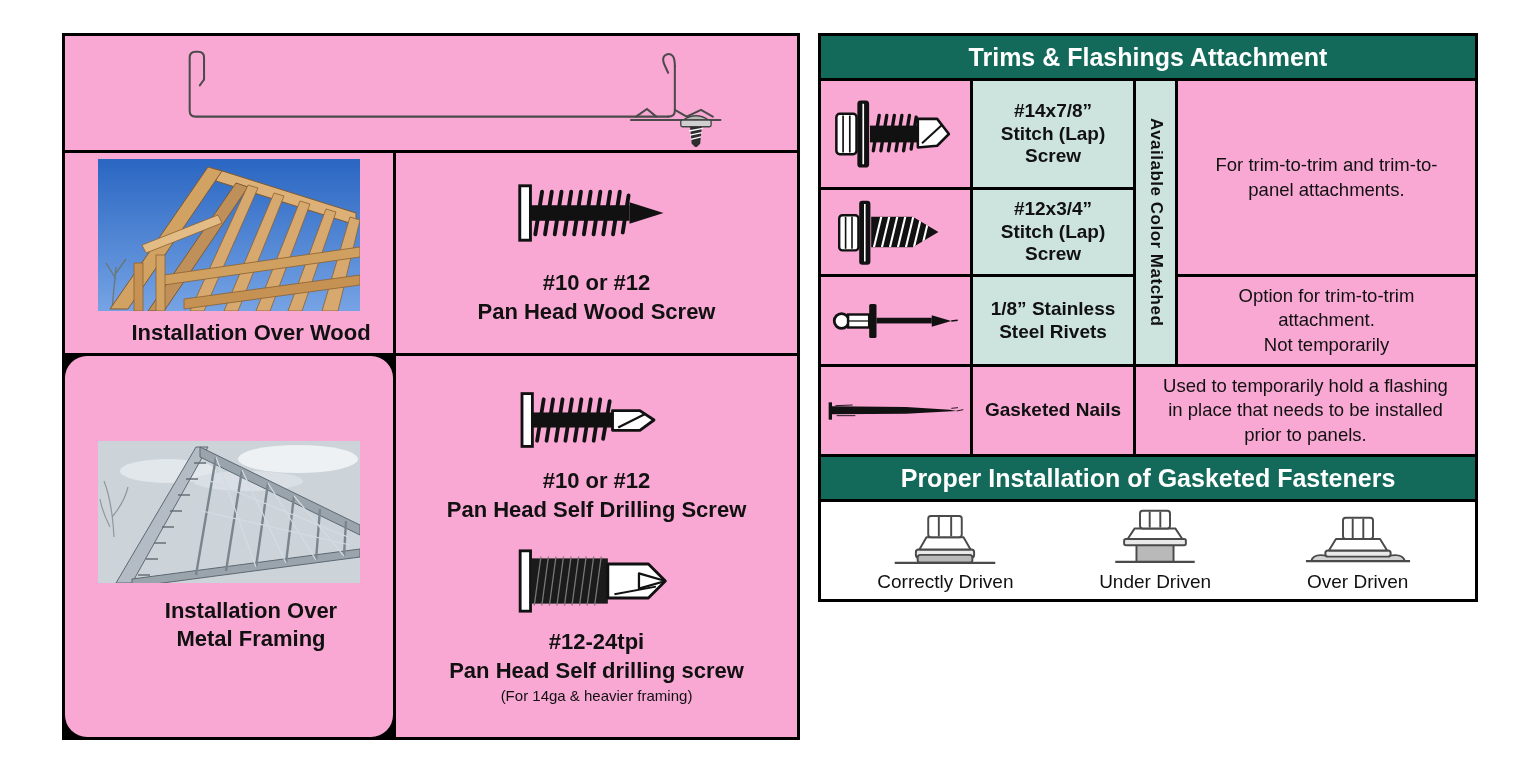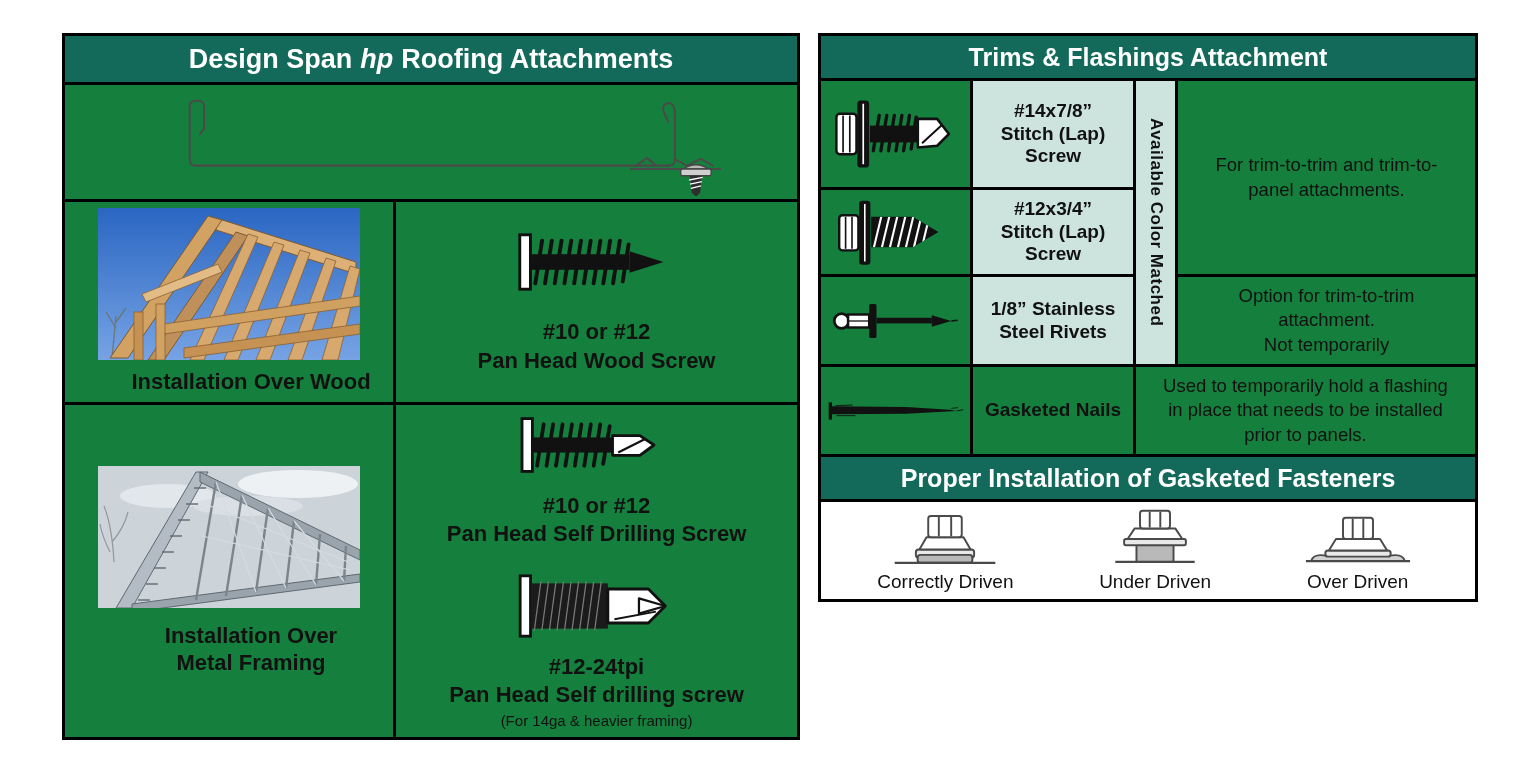--- a/index.html
+++ b/index.html
@@ -11,21 +11,21 @@
   html,body{width:1536px;height:768px;background:#ffffff;overflow:hidden;
     font-family:"Liberation Sans", sans-serif;color:#111;}
   .tbl{position:absolute;border:3px solid var(--line-black);background:var(--line-black);
     display:flex;flex-direction:column;gap:3px;}
   #left-table{left:62px;top:33px;width:738px;height:707px;}
   #right-table{left:818px;top:33px;width:660px;height:569px;}
   .hdr{background:var(--header-bg);color:#fff;display:flex;align-items:center;justify-content:center;
     font-weight:bold;flex:0 0 auto;}
   #left-table .hdr{height:46px;font-size:27px;gap:8px;}
   #right-table .hdr{height:42px;font-size:25px;}
-  .cell{background:#15803d;display:flex;flex-direction:column;align-items:center;justify-content:center;}
+  .cell{background:#f9a8d4;display:flex;flex-direction:column;align-items:center;justify-content:center;}
   .profile-row{height:114px;}
   #left-grid{flex:1;display:grid;grid-template-columns:328px 1fr;grid-template-rows:200px 1fr;
     gap:3px;background:var(--line-black);}
   .caption{font-weight:bold;font-size:22px;text-align:center;line-height:1.25;white-space:pre-line;margin-left:44px;}
   .screwtxt{font-weight:bold;font-size:22px;text-align:center;line-height:1.3;}
   .note{font-weight:normal;font-size:15px;text-align:center;margin-top:1px;}
   .italic{font-style:italic;}
   #right-grid{display:grid;grid-template-columns:149px 160px 39px 1fr;
     grid-template-rows:106px 84px 87px 87px;gap:3px;background:var(--line-black);flex:0 0 auto;}
   .teal{background:var(--teal-cell);}
@@ -39,25 +39,20 @@
   #driven-row{flex:1;background:#fff;display:flex;align-items:center;justify-content:space-around;padding:0 16px;}
   .driven-fig{display:flex;flex-direction:column;align-items:center;gap:2px;}
   .driven-label{font-size:19px;}
   .photo{display:block;}
   svg{display:block;}
 </style>
 </head>
 <body>
 
 <div class="tbl" id="left-table">
-  <div class="hdr">
-    <span>Design Span</span>
-    <span class="italic">hp</span>
-    <span>Roofing Attachments</span>
-  </div>
 
   <div class="cell profile-row">
     <svg width="720" height="108" viewBox="0 0 730 128">
       <g fill="none" stroke="#4a4a4a" stroke-width="2.4" stroke-linecap="round">
         <path d="M96,48 L96,22 Q96,15 89,15 L86,15 Q79,15 79,22 L79,85 Q79,92 86,92 L646,92"></path>
         <path d="M96,48 L91,55"></path>
         <path d="M646,92 Q654,92 654,85 L654,32"></path>
         <path d="M654,32 Q654,16 645,18 Q638,20 641,29 L646,40"></path>
         <path d="M608,92 L621,83 L632,92"></path>
         <path d="M654,84 L668,92 L685,84 L699,92"></path>
@@ -126,21 +121,21 @@
             <line x1="112" y1="55" x2="118" y2="17"></line>
         </g>
         <polygon points="119,24 154,35 119,46" fill="#111"></polygon>
       </svg>
       <div class="screwtxt">
         <div>#10 or #12</div>
         <div>Pan Head Wood Screw</div>
       </div>
     </div>
 
-    <div class="cell" style="gap:14px;">
+    <div class="cell" style="gap:14px;border-radius:22px;">
       <svg class="photo" width="262" height="142" viewBox="0 0 262 142">
         <rect width="262" height="142" fill="#ccd4da"></rect>
         <ellipse cx="200" cy="18" rx="60" ry="14" fill="#eef1f4"></ellipse>
         <ellipse cx="70" cy="30" rx="48" ry="12" fill="#e2e7ec"></ellipse>
         <ellipse cx="150" cy="40" rx="55" ry="10" fill="#d9dfe5"></ellipse>
         <g stroke="#8b9196" stroke-width="1.2" fill="none" opacity=".9">
           <path d="M16,96 Q14,60 6,40 M14,76 Q26,62 30,46 M12,86 Q4,70 2,58"></path>
         </g>
         <polygon points="98,6 110,6 34,142 18,142" fill="#b3bcc4" stroke="#5f6870" stroke-width="1"></polygon>
         <g stroke="#5f6870" stroke-width="1.4">

